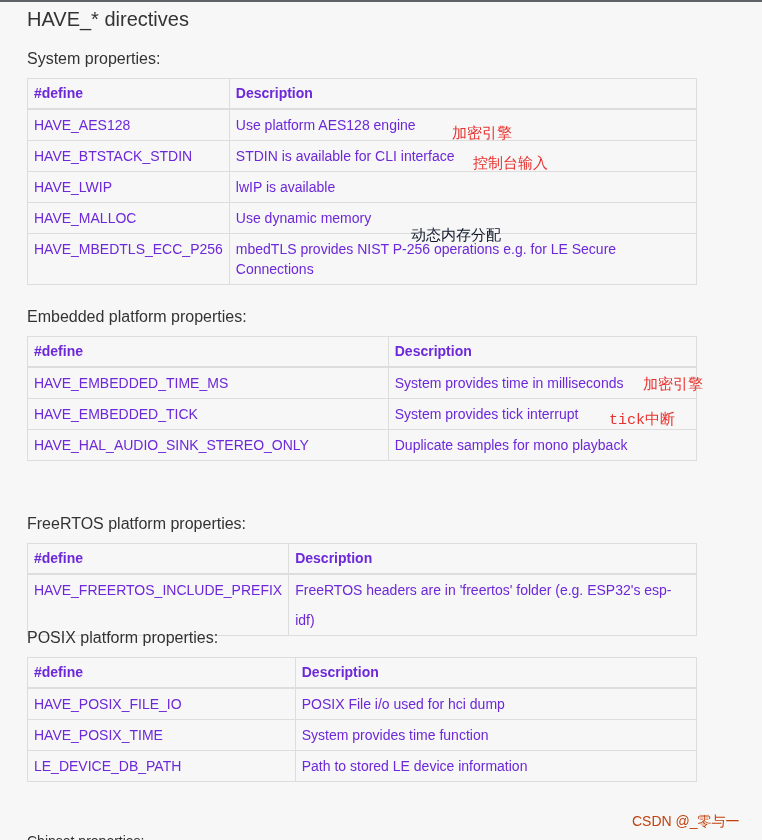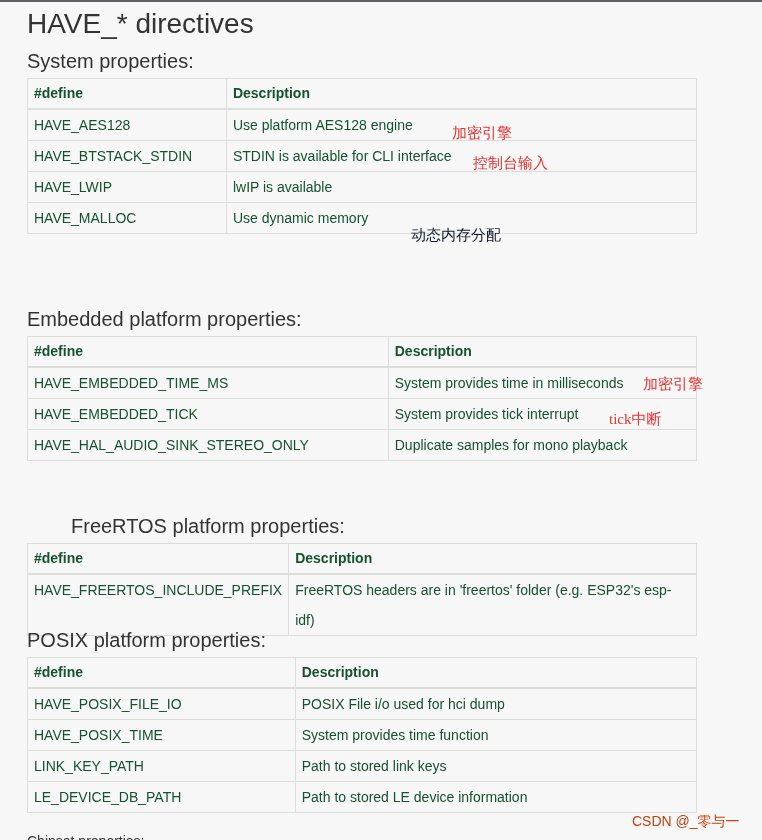--- a/index.html
+++ b/index.html
@@ -6,40 +6,40 @@
   body {
     width: 762px; height: 840px; overflow: hidden;
     background: #f7f7f7;
     font-family: "Liberation Sans", sans-serif;
     color: #333333;
     position: relative;
   }
   .topbar { position: absolute; left: 0; top: 0; width: 762px; height: 2px; background: #5f6368; }
   h1 {
     position: absolute; left: 27px; top: 8px; margin: 0;
-    font-weight: normal; font-size: 28px; color: #333;
+    font-weight: normal; font-size: 20px; color: #333;
   }
-  .section-label { position: absolute; left: 27px; font-size: 20px; color: #333; margin: 0; }
+  .section-label { position: absolute; left: 27px; font-size: 16px; color: #333; margin: 0; }
   table.dir {
     position: absolute; left: 27px;
     border-collapse: collapse;
-    font-size: 14px; color: #14532d; border-radius: 8px;
+    font-size: 14px; color: #6d28d9; border-radius: 8px;
   }
   table.dir th, table.dir td {
     border: 1px solid #dddddd;
     padding: 0 6px;
     text-align: left;
     vertical-align: top;
   }
   table.dir th { font-weight: bold; height: 29px; line-height: 29px; border-bottom: 2px solid #dddddd; }
   table.dir td { height: 30px; line-height: 30px; }
   table.dir td.multi { line-height: 20px; padding-top: 5px; padding-bottom: 5px; height: auto; }
   .note {
     position: absolute; color: #e8322f; font-size: 15px;
-    font-family: Liberation Serif, serif;
+    font-family: Liberation Mono, monospace;
   }
   .watermark {
     position: absolute; left: 632px; top: 813px; font-size: 14px; color: #c2410c;
   }
   .cutoff { position: absolute; left: 27px; top: 833px; font-size: 14px; color: #333; height: 7px; overflow: hidden; }
 </style>
 </head>
 <body>
 
 <div class="topbar"></div>
@@ -68,20 +68,24 @@
       <td>STDIN is available for CLI interface</td>
     </tr>
     <tr>
       <td>HAVE_LWIP</td>
       <td>lwIP is available</td>
     </tr>
     <tr>
       <td>HAVE_MALLOC</td>
       <td>Use dynamic memory</td>
     </tr>
+    <tr>
+      <td>HAVE_MBEDTLS_ECC_P256</td>
+      <td class="multi">mbedTLS provides NIST P-256 operations e.g. for LE Secure Connections</td>
+    </tr>
   </tbody>
 </table>
 <span class="note" style="left: 452px; top: 124px; color: rgb(232, 50, 47);">加密引擎</span>
 <span class="note" style="left: 473px; top: 154px; color: rgb(232, 50, 47);">控制台输入</span>
 <span class="note" style="left: 411px; top: 226px; color: #0f172a; text-align: right;">动态内存分配</span>
 
 <p class="section-label" style="top:308px;">Embedded platform properties:</p>
 <table class="dir" style="top:336px; width:670px;">
   <colgroup>
       <col style="width:361px">
@@ -104,21 +108,21 @@
     </tr>
     <tr>
       <td>HAVE_HAL_AUDIO_SINK_STEREO_ONLY</td>
       <td>Duplicate samples for mono playback</td>
     </tr>
   </tbody>
 </table>
 <span class="note" style="left: 643px; top: 375px; color: rgb(232, 50, 47);">加密引擎</span>
 <span class="note" style="left: 609px; top: 410px; color: rgb(232, 50, 47);">tick中断</span>
 
-<p class="section-label" style="top:515px;margin-left:44px;">FreeRTOS platform properties:</p>
+<p class="section-label" style="top:515px;">FreeRTOS platform properties:</p>
 <table class="dir" style="top:543px; width:670px;">
   <colgroup>
       <col style="width:260px">
       <col style="width:410px">
     </colgroup>
   <thead>
     <tr>
       <th>#define</th>
       <th>Description</th>
     </tr>
@@ -146,24 +150,20 @@
   <tbody>
     <tr>
       <td>HAVE_POSIX_FILE_IO</td>
       <td>POSIX File i/o used for hci dump</td>
     </tr>
     <tr>
       <td>HAVE_POSIX_TIME</td>
       <td>System provides time function</td>
     </tr>
     <tr>
-      <td>LINK_KEY_PATH</td>
-      <td>Path to stored link keys</td>
-    </tr>
-    <tr>
       <td>LE_DEVICE_DB_PATH</td>
       <td>Path to stored LE device information</td>
     </tr>
   </tbody>
 </table>
 
 <div class="watermark">CSDN @_零与一</div>
 <div class="cutoff">Chipset properties:</div>
 
 </body></html>

